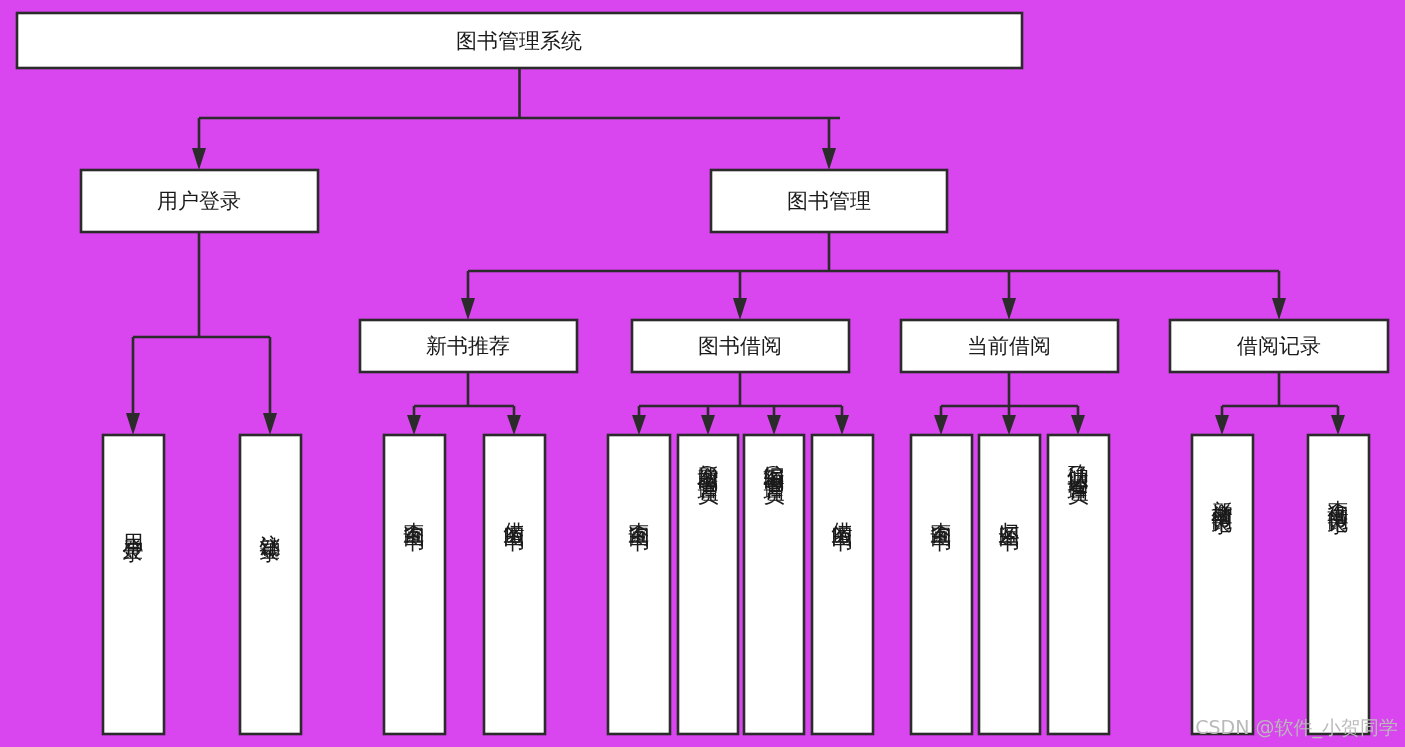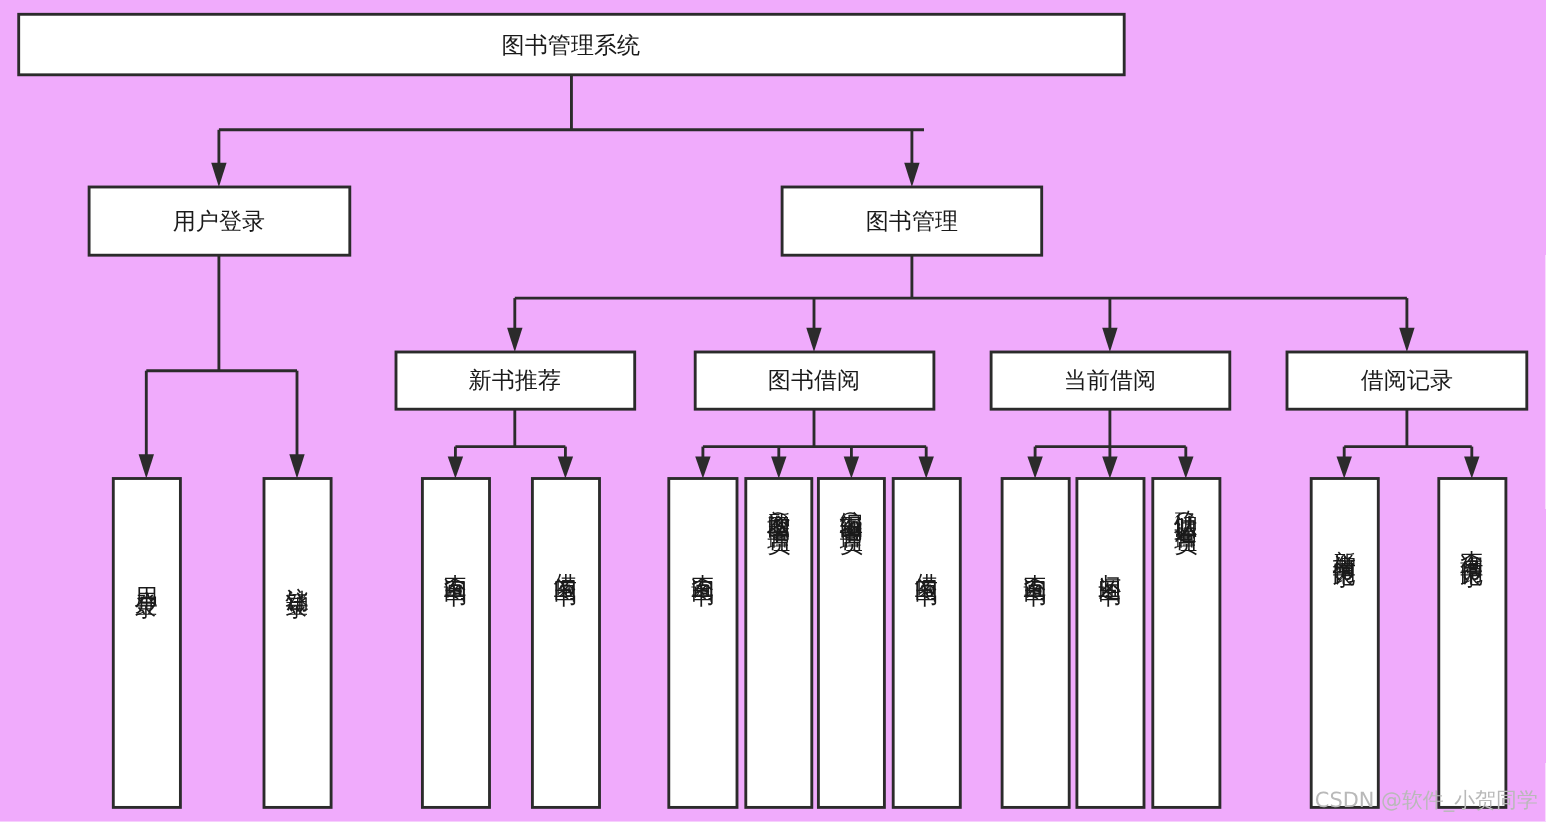--- a/index.html
+++ b/index.html
@@ -10,21 +10,21 @@
   body {
     width: 1405px;
     height: 747px;
     font-family: "DejaVu Sans", "Liberation Sans", sans-serif;
     overflow: hidden;
   }
   #diagram-root {
     position: relative;
     width: 1405px;
     height: 747px;
-    background: #f0abfc;
+    background: #d946ef;
   }
   svg.diagram-canvas {
     position: absolute;
     top: 0;
     left: 0;
     width: 1405px;
     height: 747px;
     display: block;
   }
   .node-box {

